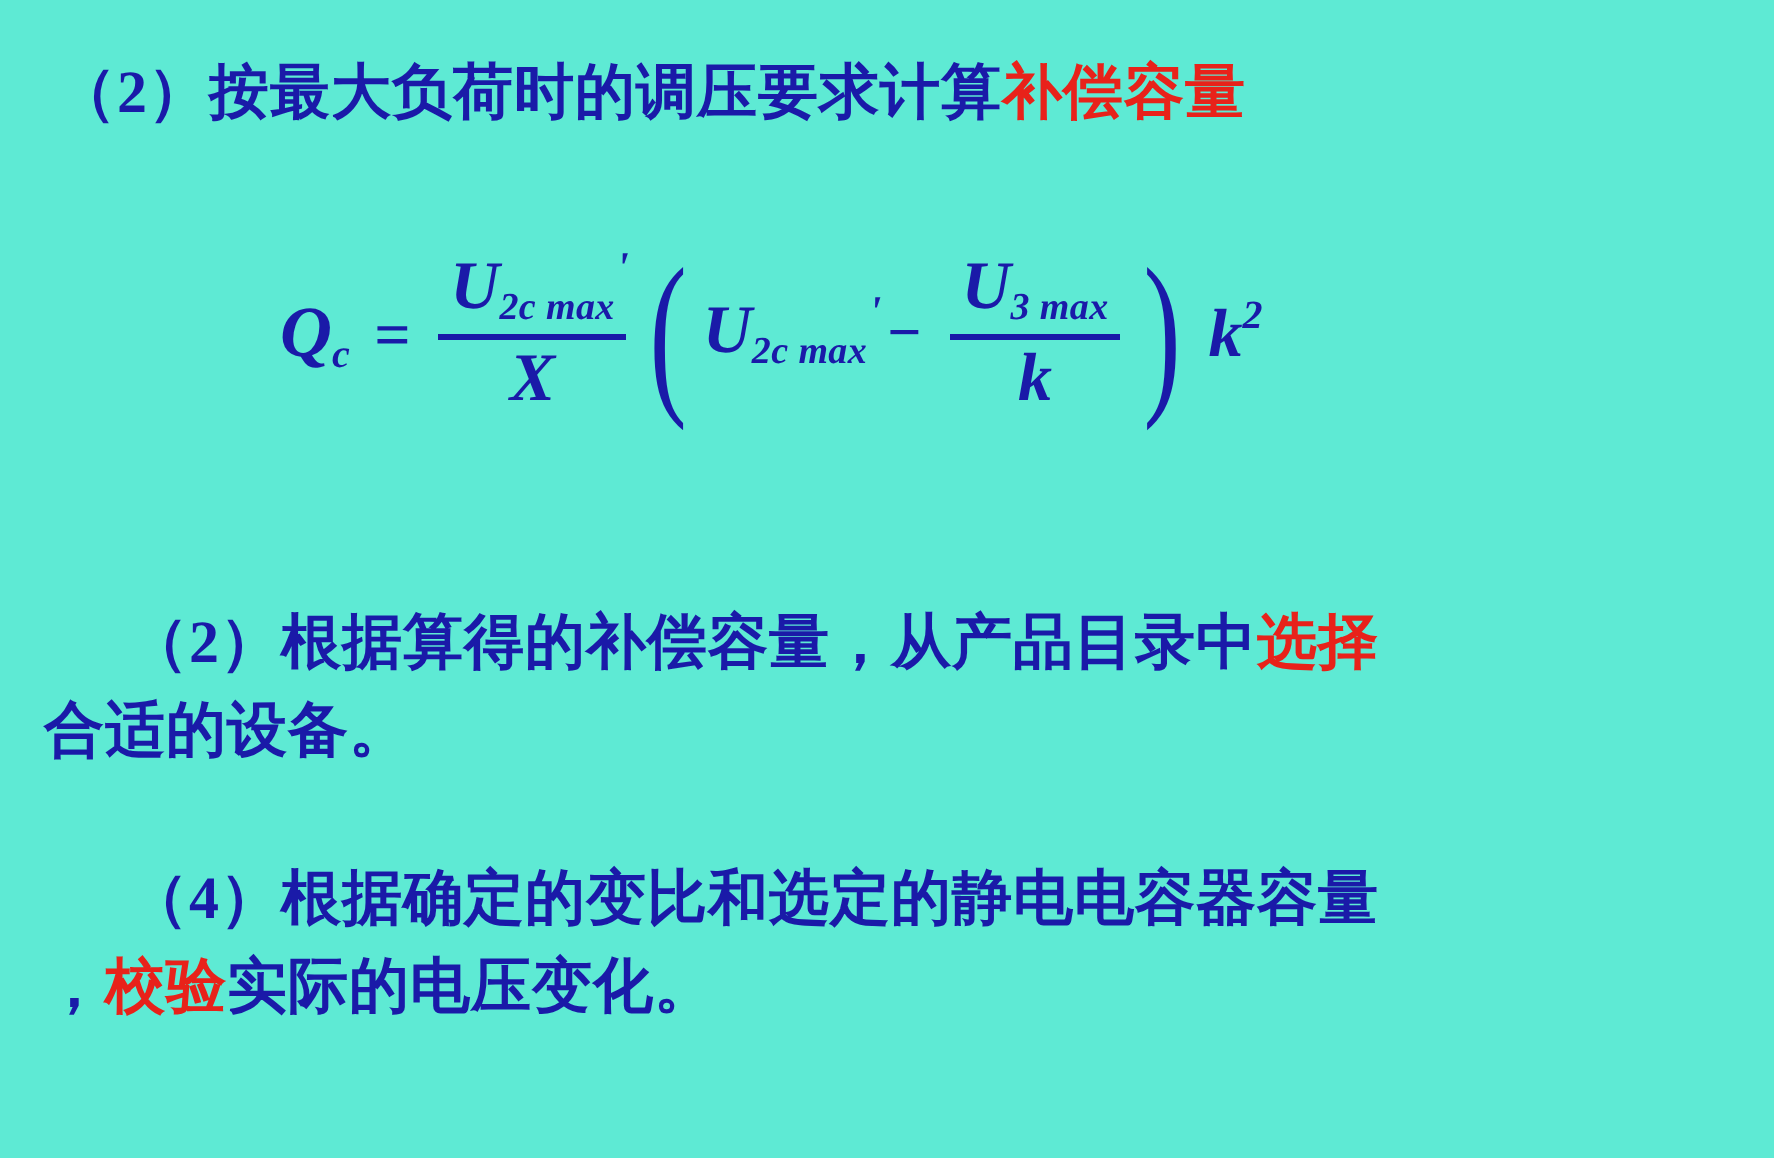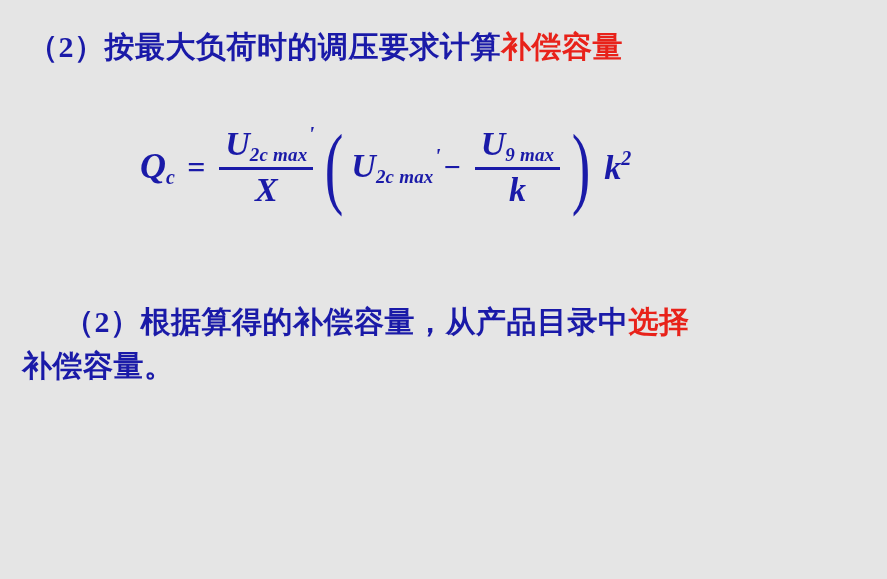--- a/index.html
+++ b/index.html
@@ -10,21 +10,21 @@
     width: 887px;
     height: 579px;
     background: #ffffff;
     font-family: "Liberation Serif", "DejaVu Serif", serif;
     overflow: hidden;
   }
   .slide {
     position: relative;
     width: 887px;
     height: 579px;
-    background: #e5e5e5;
+    background: #5eead4;
   }
 
   .line {
     color: #1a1aa8;
     font-weight: bold;
     letter-spacing: 0.5px;
   }
   .accent {
     color: #e8221a;
   }
@@ -197,37 +197,43 @@
 
     <span class="varU">
       <span>U</span><span class="prime">'</span><span class="sub">2c max</span>
     </span>
 
     <span class="minus">−</span>
 
     <span class="frac">
       <span class="num">
         <span class="varU">
-          <span>U</span><span class="sub">9 max</span>
+          <span>U</span><span class="sub">3 max</span>
         </span>
       </span>
       <span class="bar"></span>
       <span class="den">
         <span class="varK">k</span>
       </span>
     </span>
 
     <span class="paren">)</span>
 
     <span class="ksq">
       <span>k</span><span class="sup">2</span>
     </span>
   </div>
 
   <div class="item3 line">
     <div class="indent">
       <span>（2）根据算得的补偿容量，从产品目录中</span><span class="accent">选择</span>
     </div>
-    <div>补偿容量。</div>
-  </div>
-
+    <div>合适的设备。</div>
+  </div>
+
+  <div class="item4 line">
+    <div class="indent">（4）根据确定的变比和选定的静电电容器容量</div>
+    <div>
+      <span>，</span><span class="accent">校验</span><span>实际的电压变化。</span>
+    </div>
+  </div>
 
 </div>
 
 </body></html>

